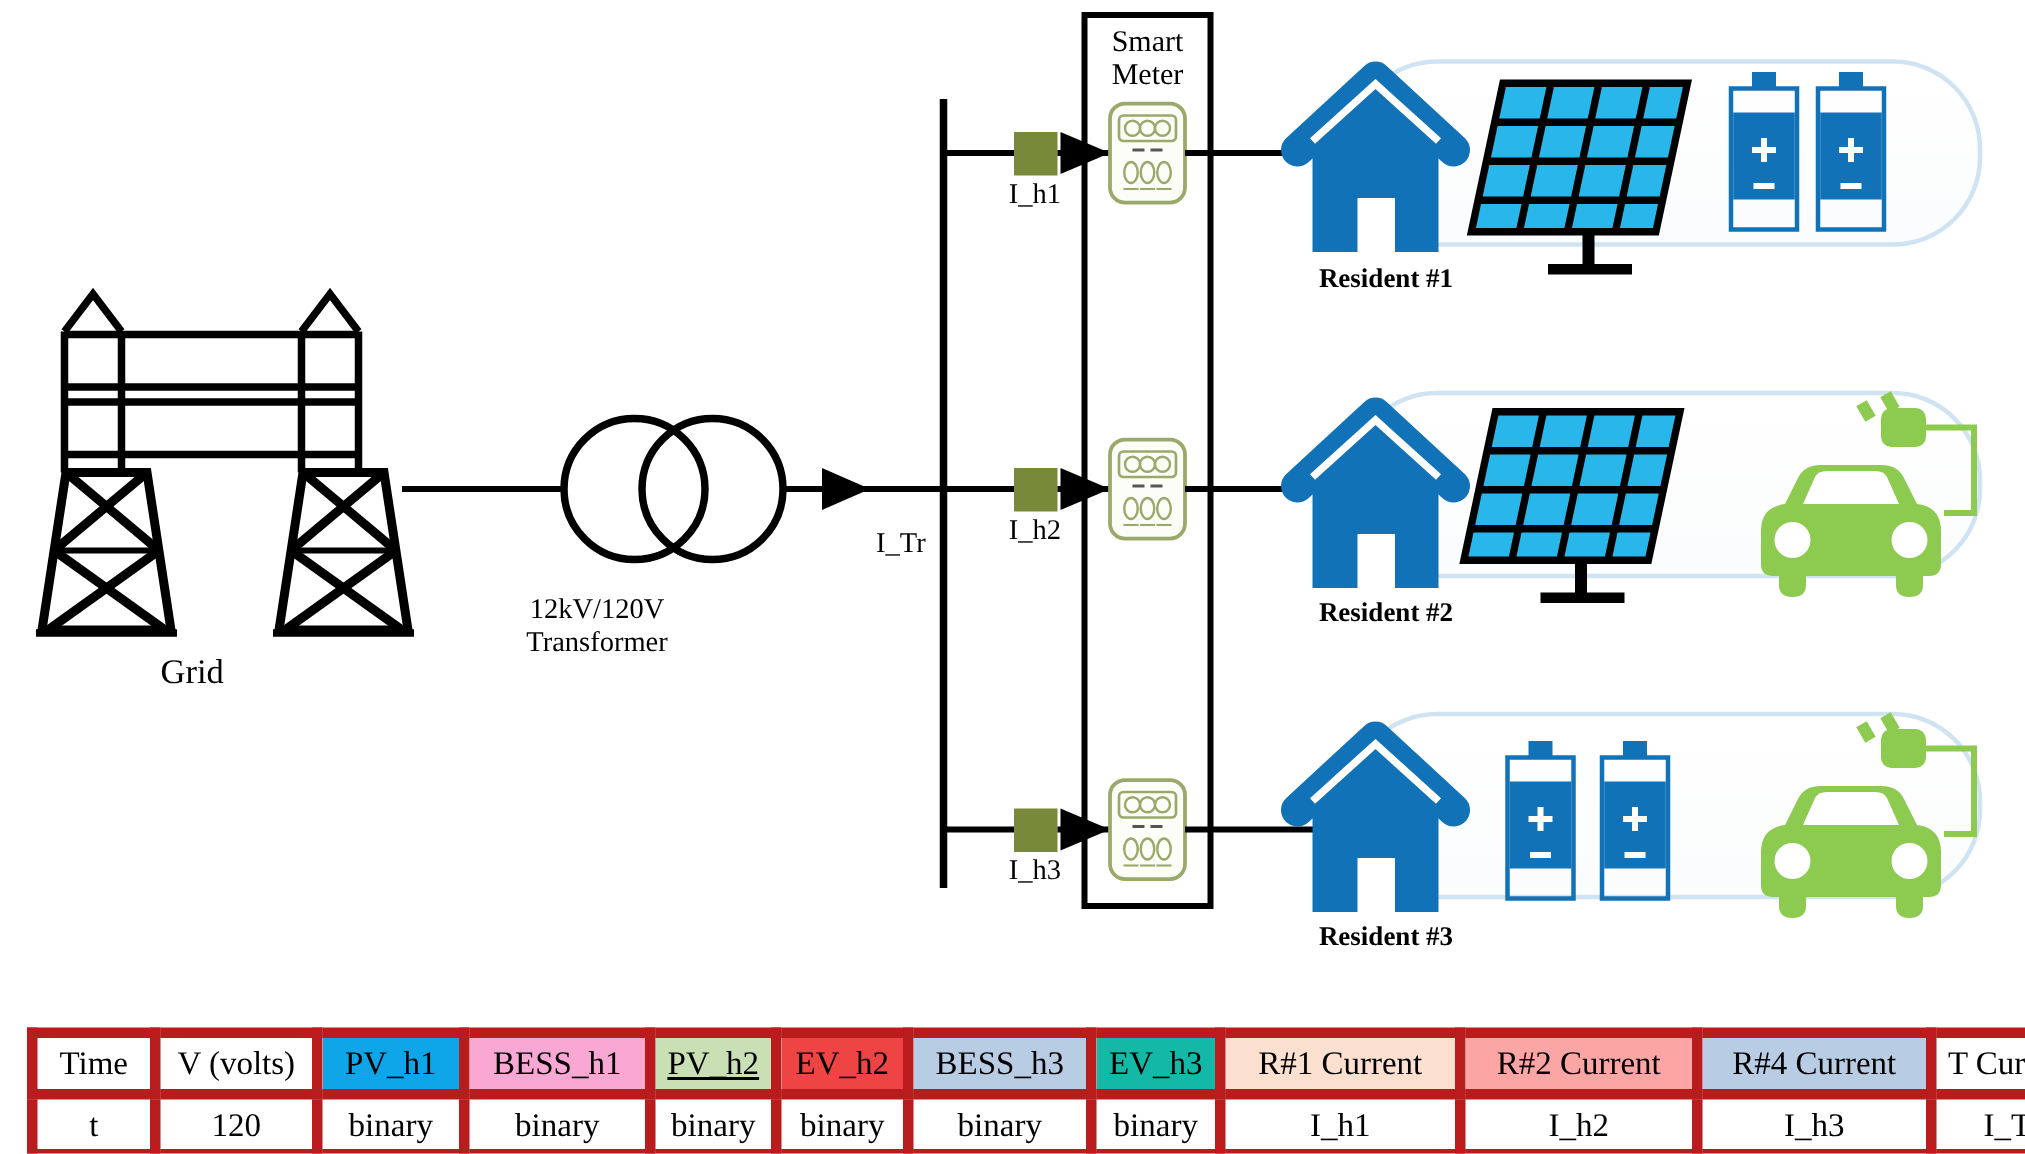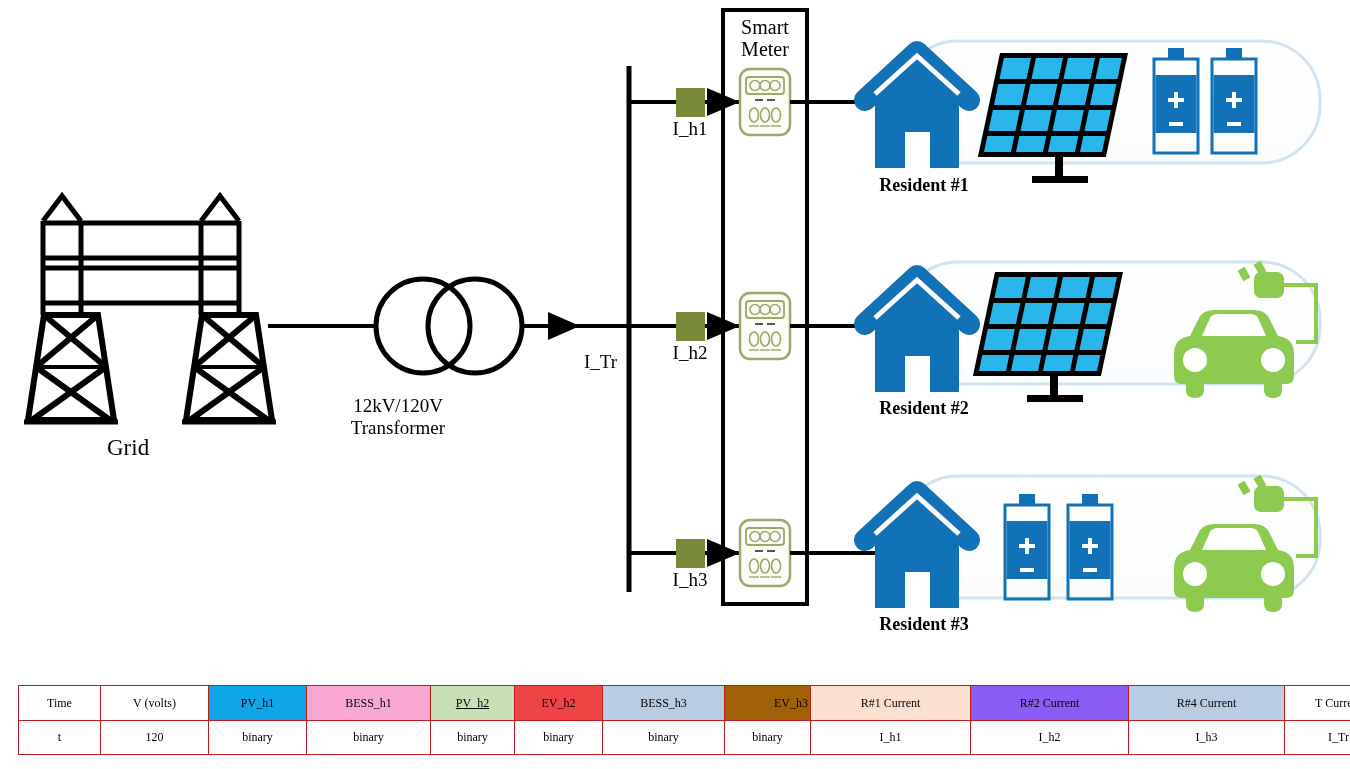--- a/index.html
+++ b/index.html
@@ -55,23 +55,23 @@
     top: 685px;
     width: 1314px;
   }
   table.spec {
     border-collapse: collapse;
     width: 1314px;
     table-layout: fixed;
     font-family: "Liberation Serif", "DejaVu Serif", serif;
   }
   table.spec td {
-    border: 1px solid #b91c1c;
+    border: 7px solid #b91c1c;
     text-align: center;
-    font-size: 12px;
+    font-size: 22px;
     height: 33px;
     padding: 0 2px;
     color: #000;
     background: #ffffff;
     white-space: nowrap;
     overflow: hidden;
     margin-top: 20px;
   }
   table.spec tr.head td { height: 34px; }
 </style>
@@ -322,23 +322,23 @@
         </colgroup>
       <tbody id="spec-body">
           <tr class="head">
             <td style="background: rgb(255, 255, 255);">Time</td>
             <td style="background: rgb(255, 255, 255);">V (volts)</td>
             <td style="background: #0ea5e9;">PV_h1</td>
             <td style="background: #f9a8d4;">BESS_h1</td>
             <td style="background: rgb(201, 223, 180); text-decoration: underline;">PV_h2</td>
             <td style="background: #ef4444;">EV_h2</td>
             <td style="background: rgb(184, 204, 228);">BESS_h3</td>
-            <td style="background: #a16207; text-align: right;">EV_h3</td>
+            <td style="background: #14b8a6;">EV_h3</td>
             <td style="background: rgb(251, 224, 208);">R#1 Current</td>
-            <td style="background: #8b5cf6;">R#2 Current</td>
+            <td style="background: #fca5a5;">R#2 Current</td>
             <td style="background: rgb(184, 204, 228);">R#4 Current</td>
             <td style="background: rgb(255, 255, 255);">T Current</td>
           </tr>
           <tr>
             <td>t</td>
             <td>120</td>
             <td>binary</td>
             <td>binary</td>
             <td>binary</td>
             <td>binary</td>

